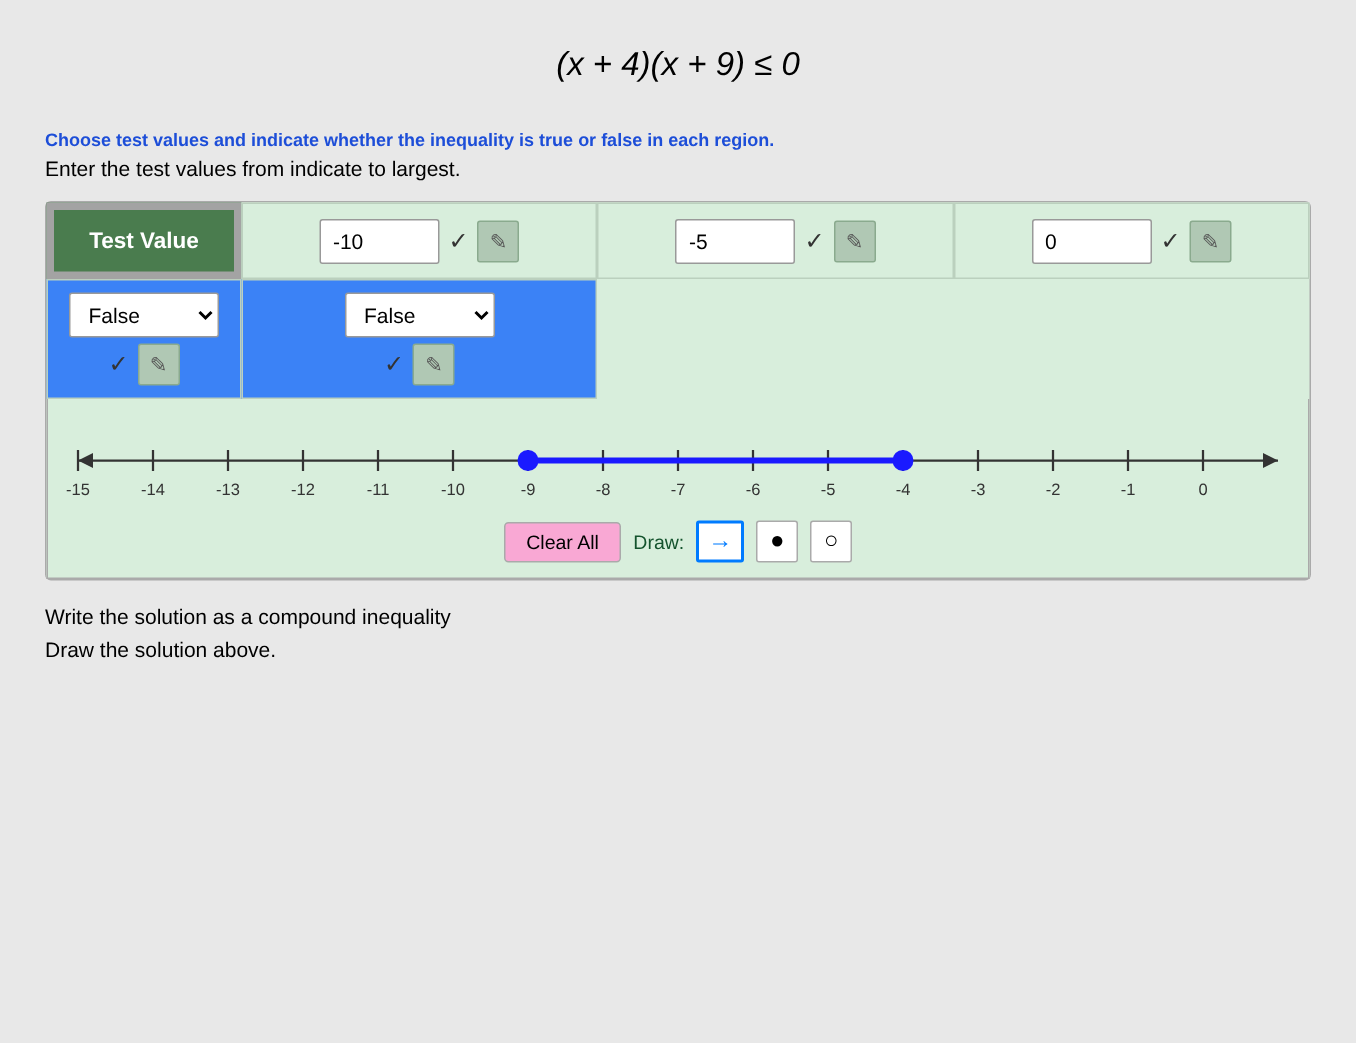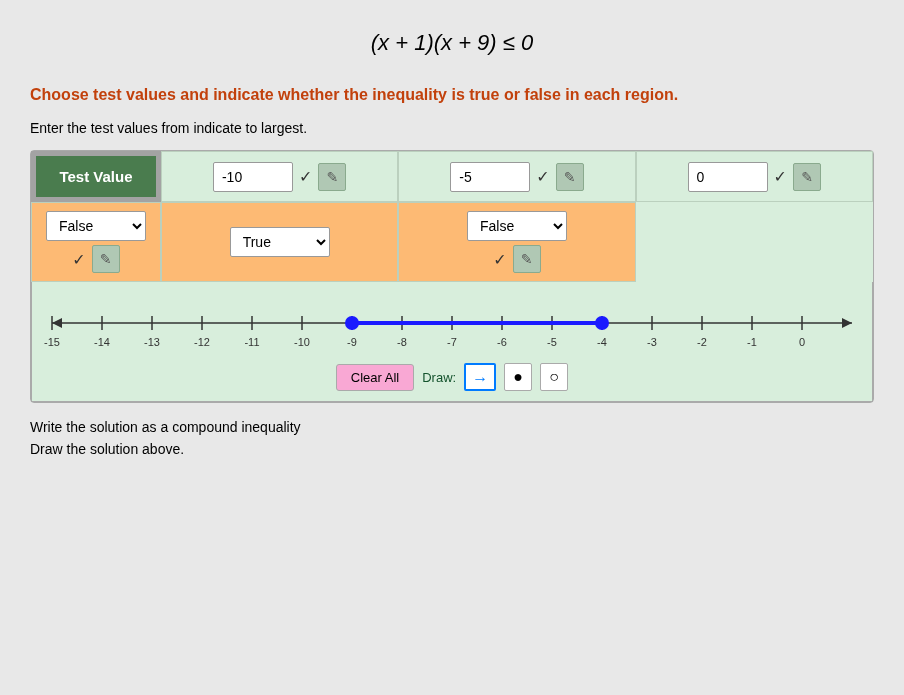--- a/index.html
+++ b/index.html
@@ -16,26 +16,26 @@
 
     .formula {
       font-size: 22px;
       font-style: italic;
       margin: 10px 0 30px 0;
       text-align: center;
       color: #000;
     }
 
     .instructions-bold {
-      font-size: 16px;
+      font-size: 12px;
       font-weight: bold;
-      margin-bottom: 16px;
+      margin-bottom: 4px;
       text-align: left;
       width: 100%;
-      color: #c2410c;
+      color: #1d4ed8;
     }
 
     .instructions-normal {
       font-size: 14px;
       margin-bottom: 14px;
       text-align: left;
       width: 100%;
       color: #000;
     }
 
@@ -83,21 +83,21 @@
       background: #d8eedc;
       padding: 8px 10px;
       display: flex;
       align-items: center;
       justify-content: center;
       gap: 6px;
       border: 1px solid #bbd0be;
     }
 
     .data-cell-inequality {
-      background: #fdba74;
+      background: #3b82f6;
       padding: 8px 10px;
       display: flex;
       flex-direction: column;
       align-items: center;
       justify-content: center;
       gap: 4px;
       border: 1px solid #bbd0be;
     }
 
     .test-input {
@@ -226,21 +226,21 @@
 
     .bottom-instructions p {
       font-size: 14px;
       margin-bottom: 6px;
       color: #000;
     }
   </style>
 </head>
 <body>
 
-<div class="formula">(x + 1)(x + 9) ≤ 0</div>
+<div class="formula">(x + 4)(x + 9) ≤ 0</div>
 
 <div class="instructions-bold">Choose test values and indicate whether the inequality is true or false in each region.</div>
 <div class="instructions-normal">Enter the test values from indicate to largest.</div>
 
 <div class="table-container">
   <div class="table-grid">
 
     <div class="header-cell">
       <span>Test Value</span>
     </div>
@@ -270,28 +270,20 @@
           <option>False</option>
           <option>True</option>
         </select>
       </div>
       <div class="row-inequality-inner">
         <span class="check-mark">✓</span>
         <div class="edit-icon">✎</div>
       </div>
     </div>
 
-    <div class="data-cell-inequality">
-      <div class="row-inequality-inner">
-        <select class="select-dropdown">
-          <option>True</option>
-          <option>False</option>
-        </select>
-      </div>
-    </div>
 
     <div class="data-cell-inequality">
       <div class="row-inequality-inner">
         <select class="select-dropdown">
           <option>False</option>
           <option>True</option>
         </select>
       </div>
       <div class="row-inequality-inner">
         <span class="check-mark">✓</span>

